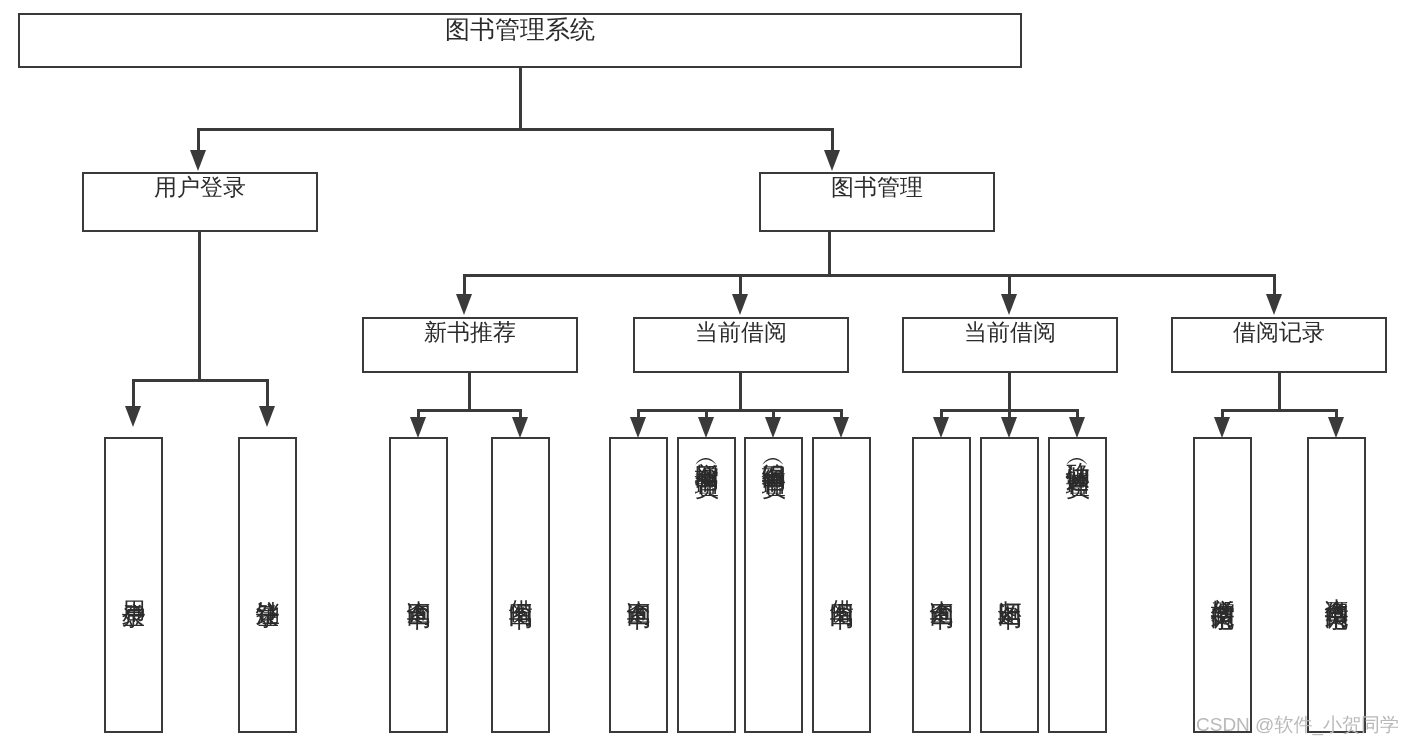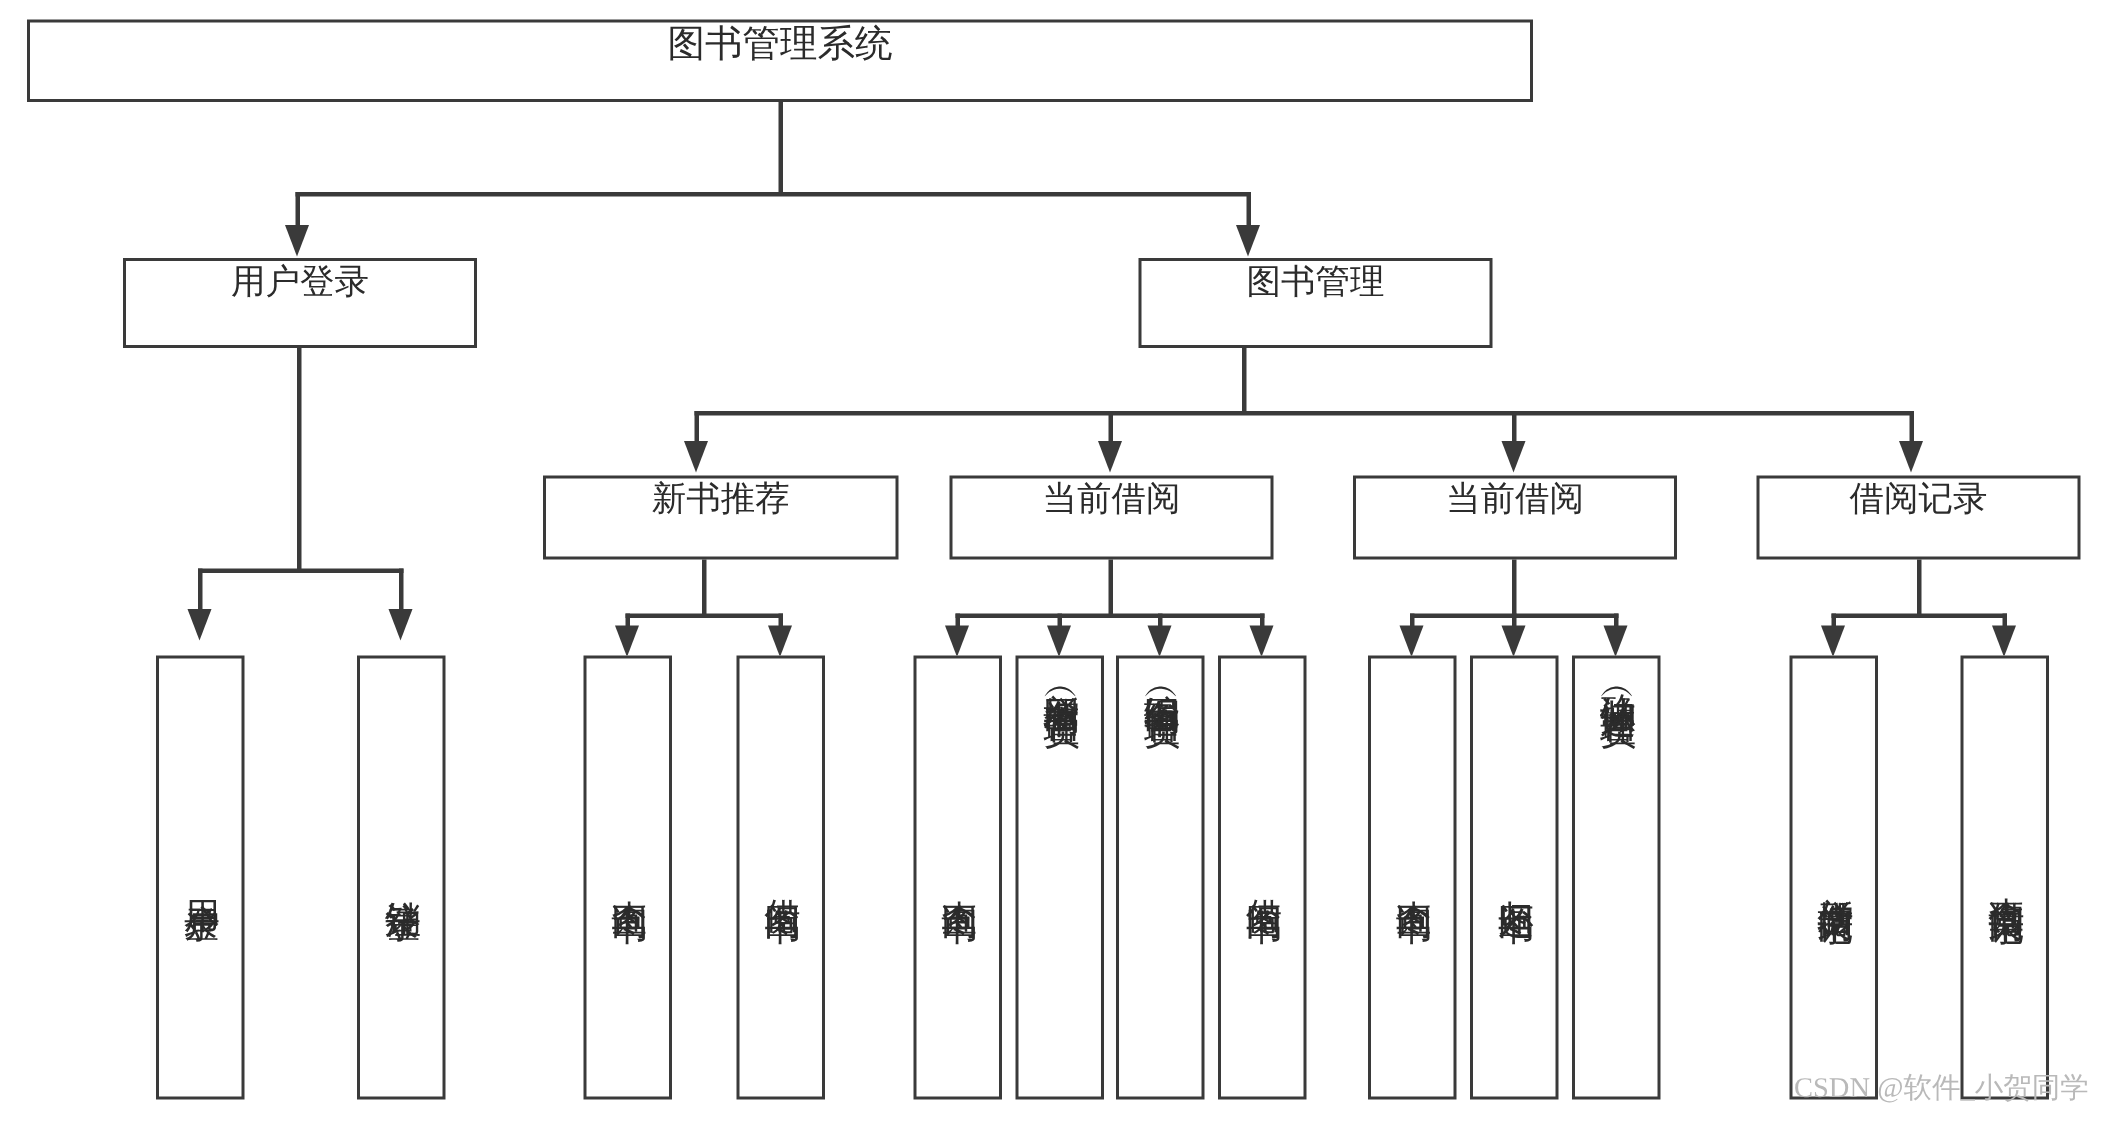--- a/index.html
+++ b/index.html
@@ -124,21 +124,21 @@
 
   <div class="vline" style="left:739px; top:274px; width:3px; height:22px;"></div>
   <div class="arrow" style="left:732px; top:294px;"></div>
 
   <div class="vline" style="left:1008px; top:274px; width:3px; height:22px;"></div>
   <div class="arrow" style="left:1001px; top:294px;"></div>
 
   <div class="vline" style="left:1273px; top:274px; width:3px; height:22px;"></div>
   <div class="arrow" style="left:1266px; top:294px;"></div>
 
-  <div class="node level3" style="left:362px; top:317px; width:237px; height:56px;">
+  <div class="node level3" style="left:362px; top:317px; width:216px; height:56px;">
     <span class="node-label">新书推荐</span>
   </div>
   <div class="node level3" style="left:633px; top:317px; width:216px; height:56px;">
     <span class="node-label">当前借阅</span>
   </div>
   <div class="node level3" style="left:1171px; top:317px; width:216px; height:56px;">
     <span class="node-label">借阅记录</span>
   </div>
   <div class="node level3" style="left:902px; top:317px; width:216px; height:56px;">
     <span class="node-label">当前借阅</span>
@@ -215,15 +215,15 @@
     <span class="node-label">确认归还（管理员）</span>
   </div>
 
   <div class="node leaf" style="left:1193px; top:437px; width:59px; height:296px;">
     <span class="node-label">新增借阅记录</span>
   </div>
   <div class="node leaf" style="left:1307px; top:437px; width:59px; height:296px;">
     <span class="node-label">查询借阅记录</span>
   </div>
 
-  <div id="watermark" style="left:1196px; top:712px;font-family:Liberation Serif, serif;">CSDN @软件_小贺同学</div>
+  <div id="watermark" style="left:1196px; top:712px;">CSDN @软件_小贺同学</div>
 
 </div>
 
 </body></html>

